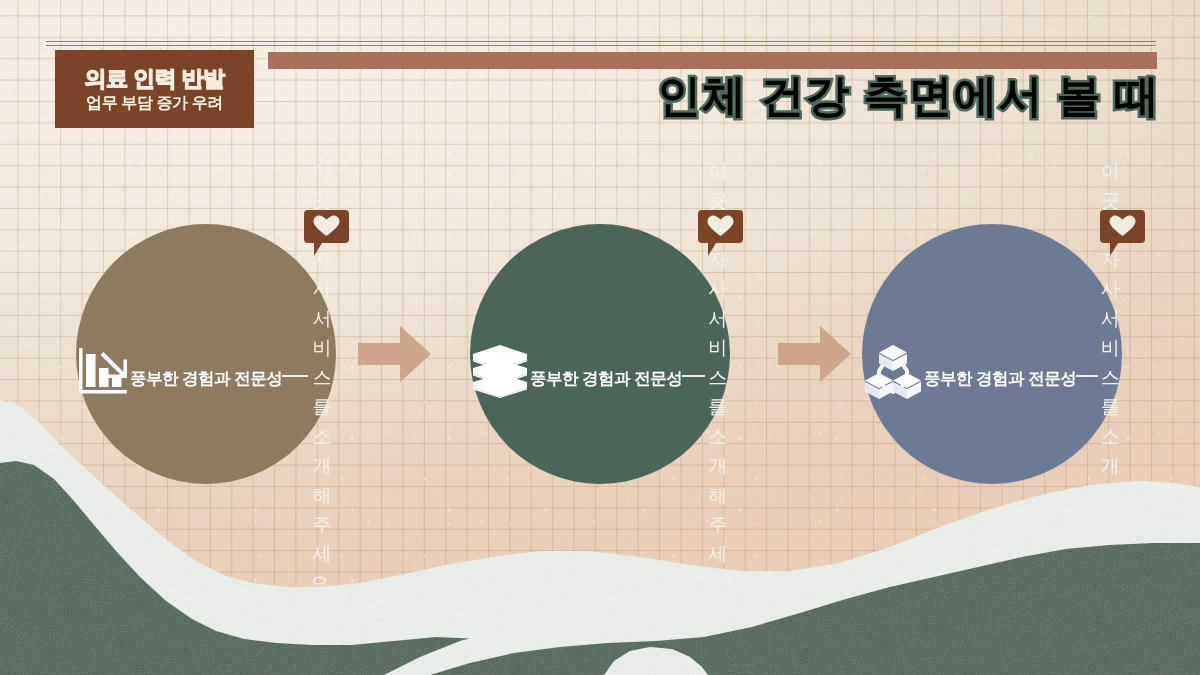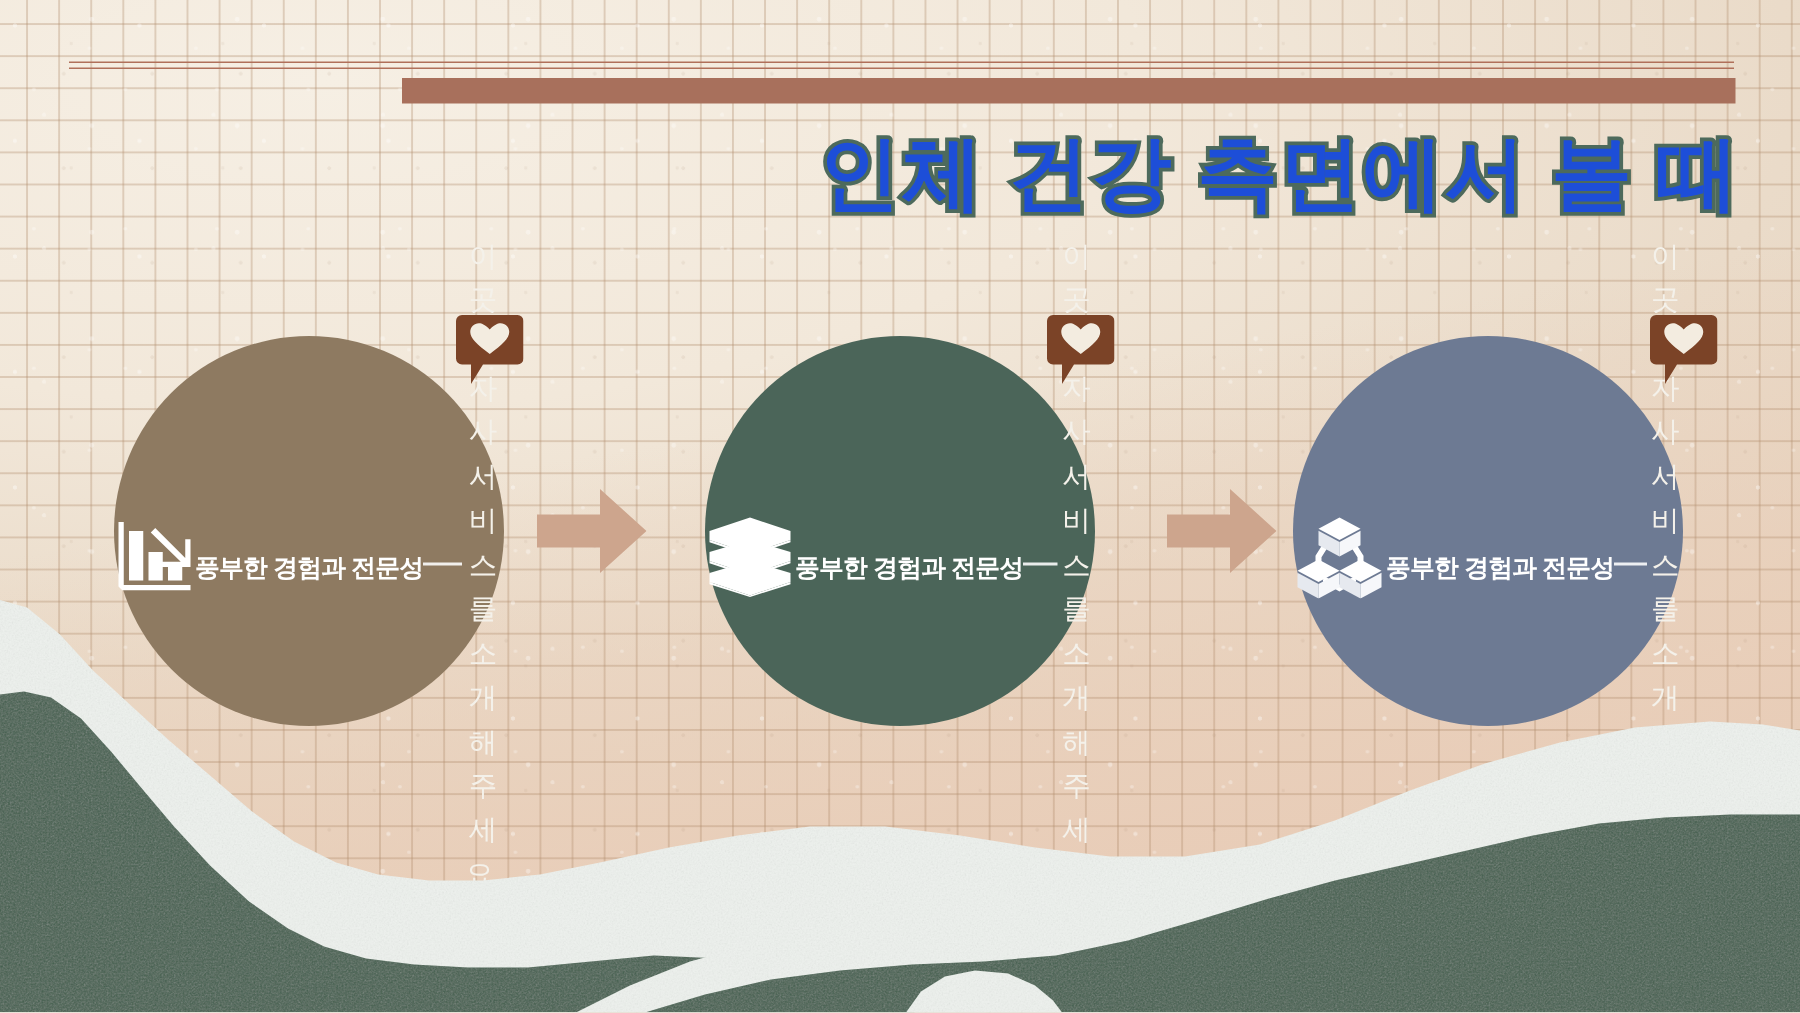--- a/index.html
+++ b/index.html
@@ -74,24 +74,23 @@
   }
   .label-sub{
     color:#f7f1e7; font-weight:600; font-size:16px; letter-spacing:-.4px;
     line-height:1.1; white-space:nowrap;
   }
 
   
   .main-title{
     position:absolute; left:500px; top:62px; width:660px; height:68px;
     display:flex; align-items:center; justify-content:flex-end;
-    color:#1d4ed8; font-size:54px; font-weight:700; letter-spacing:1px;
+    color:#000000; font-size:44px; font-weight:700; letter-spacing:1px;
     -webkit-text-stroke:5px #4d6a5c; paint-order:stroke fill;
     white-space:nowrap;
-    margin-top:20px;
   }
 
   
   .torn{ position:absolute; left:0; bottom:0; width:1200px; height:300px; }
   .torn svg{ display:block; width:1200px; height:300px; }
 
   
   .cards{ position:absolute; left:0; top:224px; width:1200px; height:260px; }
 
   .card{
@@ -138,20 +137,24 @@
 
   <div class="bg-base"></div>
   <div class="bg-wash"></div>
   <div class="bg-grid"></div>
   <div class="bg-noise"></div>
 
   <div class="top-rule"></div>
 
   <div class="top-band"></div>
 
+  <div class="label-box">
+    <div class="label-main">의료 인력 반발</div>
+    <div class="label-sub">업무 부담 증가 우려</div>
+  </div>
 
   <div class="main-title">인체 건강 측면에서 볼 때</div>
 
   <div class="cards">
 
     <div class="card card-1">
       <div class="card-icon">
         <svg width="54" height="50" viewBox="0 0 54 50" fill="none">
           <path d="M3 2 L3 45 L5.5 47.5 L51 47.5 L51 44 L6.5 44 L6.5 2 Z" fill="#fff"></path>
           <rect x="10" y="8" width="9.5" height="33" fill="#fff"></rect>

